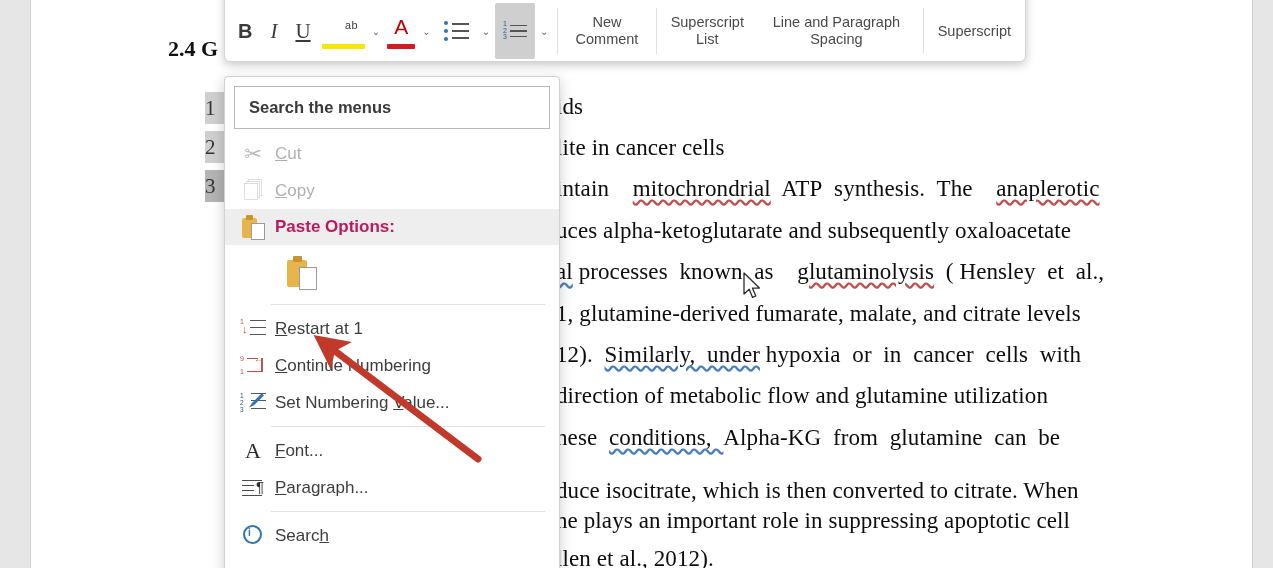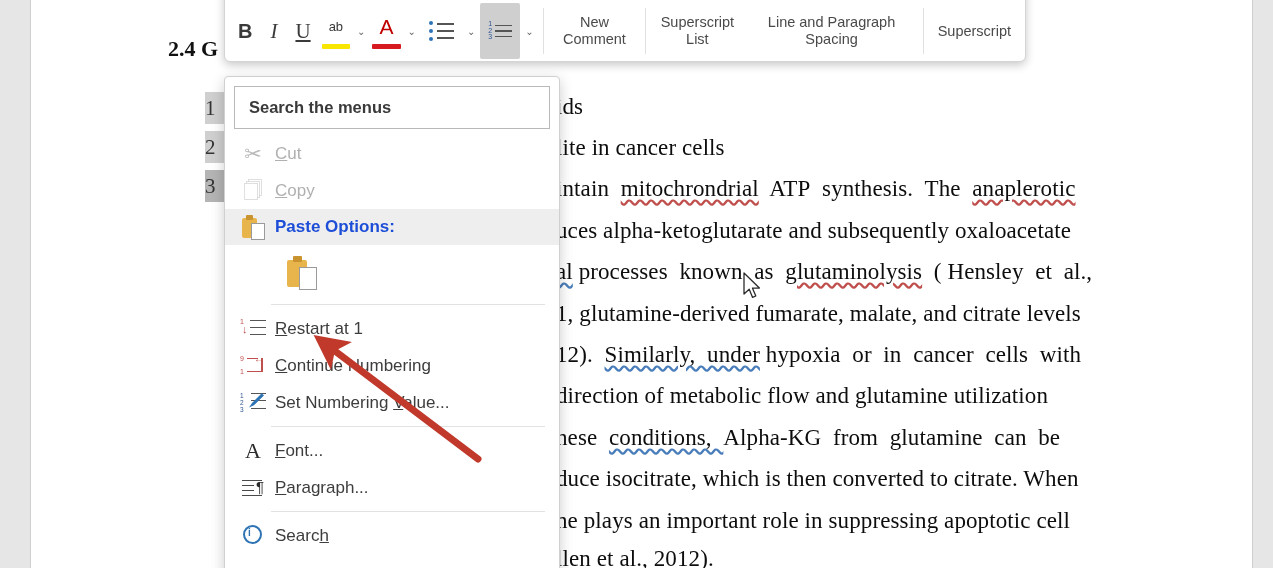--- a/index.html
+++ b/index.html
@@ -37,20 +37,21 @@
   
   .doc-line{
     position:absolute;left:556px;
     font-family:"Liberation Serif", serif;
     font-size:23px;color:#0d0d0d;
     white-space:nowrap;letter-spacing:.1px;
   }
   .spell-red{
     text-decoration:underline wavy #c0504d;
     text-underline-offset:3px;
+    margin-left:12px;
   }
   .spell-blue{
     text-decoration:underline wavy #4a7ebb;
     text-underline-offset:3px;
   }
 
   
   #mini-toolbar{
     position:absolute;left:224px;top:-66px;width:800px;height:126px;
     background:#ffffff;border:1px solid #d4d4d4;border-radius:6px;
@@ -102,21 +103,21 @@
   }
   .ctx-item .ci-ico{
     width:36px;min-width:36px;display:flex;align-items:center;justify-content:center;
   }
   .ctx-item .ci-label{
     font-size:17px;color:#3d3d3d;font-family:"Liberation Sans",sans-serif;
     padding-left:4px;
   }
   .ctx-item.disabled .ci-label{color:#b0b0b0;}
   .ctx-item.header{background:#eeeeee;height:36px;}
-  .ctx-item.header .ci-label{font-weight:bold;color:#1d4ed8;}
+  .ctx-item.header .ci-label{font-weight:bold;color:#be185d;}
   .ctx-sep{height:1px;background:#e2e2e2;margin:5px 14px 5px 46px;}
   .paste-gallery{height:54px;display:flex;align-items:center;padding-left:62px;}
   .u{text-decoration:underline;}
 
   
   .ico-scissors{font-size:21px;color:#b9b9b9;line-height:1;}
   .ico-copy{font-size:19px;color:#c2c2c2;line-height:1;}
   .clip{position:relative;width:22px;height:24px;}
   .clip .body{position:absolute;left:0;top:3px;width:15px;height:20px;background:#e8b54d;border-radius:2px;}
   .clip .tab{position:absolute;left:4px;top:0;width:7px;height:5px;background:#c9932f;border-radius:1px;}
@@ -168,39 +169,39 @@
   <div class="doc-line" style="top:94px">ids</div>
   <div class="doc-line" style="top:135px">lite in cancer cells</div>
 
   <div class="doc-line" style="top:176px">intain&nbsp; <span class="spell-red">mitochrondrial</span>&nbsp; ATP&nbsp; synthesis.&nbsp; The&nbsp; <span class="spell-red">anaplerotic</span></div>
   <div class="doc-line" style="top:218px">uces alpha-ketoglutarate and subsequently oxaloacetate</div>
   <div class="doc-line" style="top:259px"><span class="spell-blue">al</span> processes&nbsp; known&nbsp; as&nbsp; <span class="spell-red">glutaminolysis</span>&nbsp; (&nbsp;Hensley&nbsp; et&nbsp; al.,</div>
   <div class="doc-line" style="top:301px">1, glutamine-derived fumarate, malate, and citrate levels</div>
   <div class="doc-line" style="top:342px">12).&nbsp; <span class="spell-blue">Similarly,&nbsp; under</span>&nbsp;hypoxia&nbsp; or&nbsp; in&nbsp; cancer&nbsp; cells&nbsp; with</div>
   <div class="doc-line" style="top:383px"> direction of metabolic flow and glutamine utilization</div>
   <div class="doc-line" style="top:425px">hese&nbsp; <span class="spell-blue">conditions,&nbsp;&nbsp;</span>Alpha-KG&nbsp; from&nbsp; glutamine&nbsp; can&nbsp; be</div>
-  <div class="doc-line" style="top:466px">duce isocitrate, which is then converted to citrate. When</div>
+  <div class="doc-line" style="top:478px">duce isocitrate, which is then converted to citrate. When</div>
   <div class="doc-line" style="top:508px">ne plays an important role in suppressing apoptotic cell</div>
   <div class="doc-line" style="top:546px">llen et al., 2012).</div>
 </div>
 
 <div id="mini-toolbar">
 
   <div id="mt-inner">
     <div class="mt-btn ico">
       <span style="font-weight:bold;font-family:'Liberation Sans',sans-serif;font-size:20px;">B</span>
     </div>
     <div class="mt-btn ico">
       <span style="font-style:italic;font-size:21px;">I</span>
     </div>
     <div class="mt-btn ico">
       <span style="text-decoration:underline;font-size:21px;">U</span>
     </div>
     <div class="mt-btn ico mt-hl">
-      <span style="font-family:Liberation Sans, sans-serif;font-size:13px;position:relative;top:-5px;">ab</span>
+      <span style="font-family:Liberation Mono, monospace;font-size:11px;position:relative;top:-5px;margin-left:16px;">ab</span>
       <span class="bar highlight-box"></span>
     </div>
     <div class="mt-chev">⌄</div>
 
     <div class="mt-btn ico mt-hl">
       <span style="font-family:'Liberation Sans',sans-serif;font-size:21px;position:relative;top:-4px;color:#c00000;">A</span>
       <span class="bar fontcolor-box"></span>
     </div>
     <div class="mt-chev">⌄</div>
 

